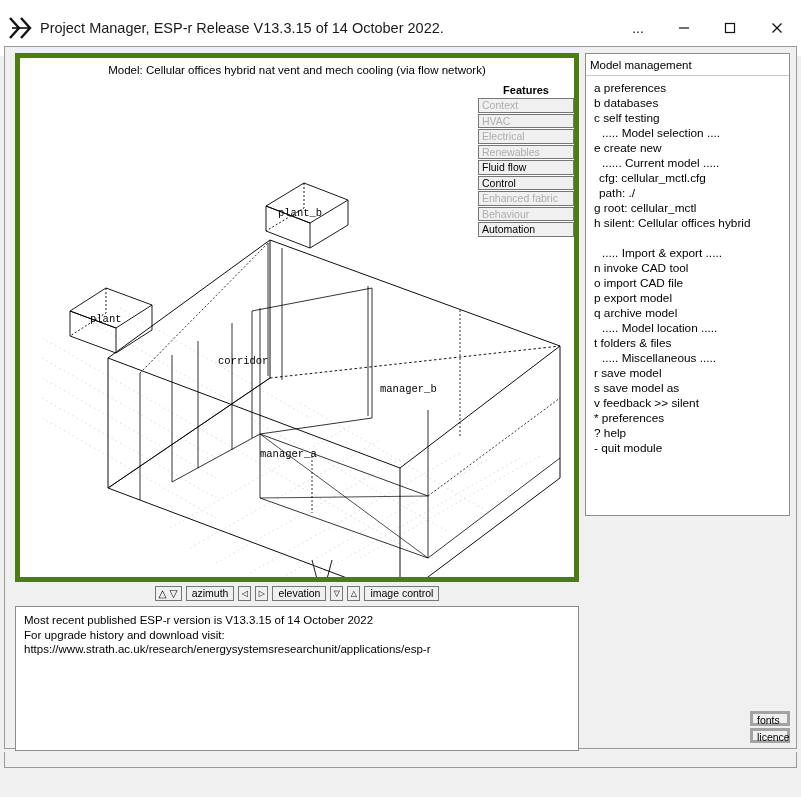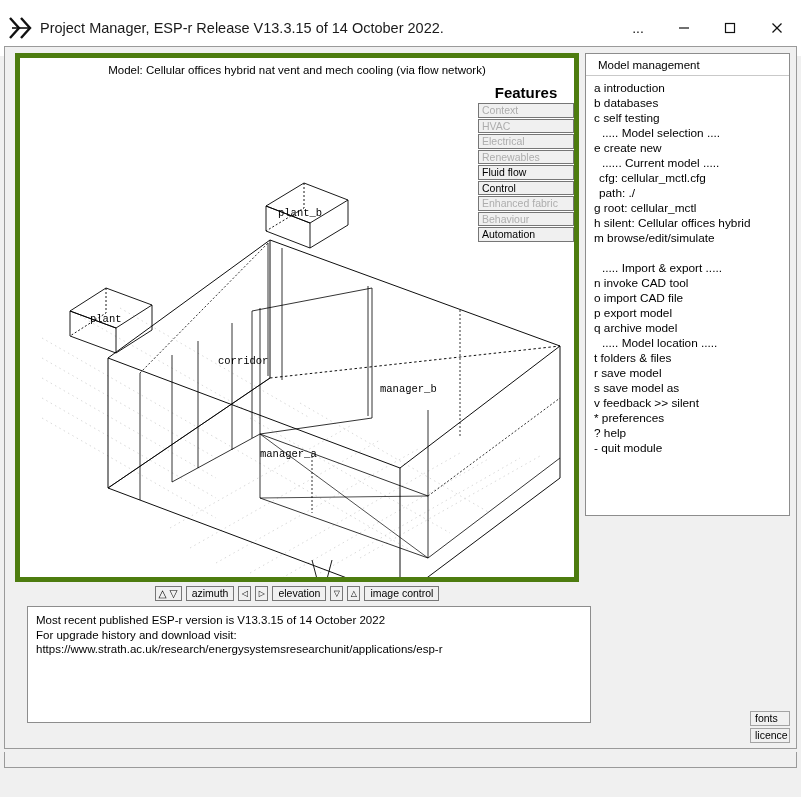--- a/index.html
+++ b/index.html
@@ -64,21 +64,21 @@
     position: absolute; left: 0; top: 6px; width: 100%;
     text-align: center; font-size: 11.5px; color: #000;
   }
   .gfx-svg { position: absolute; left: 0; top: 0; }
 
   
   .features {
     position: absolute; left: 458px; top: 26px; width: 96px;
   }
   .features-label {
-    font-size: 15px; font-weight: bold; color: #000;
+    font-size: 11px; font-weight: bold; color: #000;
     text-align: center; margin-bottom: 2px;
   }
   .feature-btn {
     height: 14.5px; line-height: 13px;
     border: 1px solid #767676;
     background: #f0f0f0;
     font-size: 10.5px;
     padding-left: 3px;
     margin-bottom: 1px;
     color: #000;
@@ -95,54 +95,54 @@
     border: 1px solid #767676; background: #f0f0f0;
     font-size: 10.5px; height: 15px; line-height: 13px;
     padding: 0 5px; color: #000; white-space: nowrap;
     display: flex; align-items: center; justify-content: center;
   }
   .vb.arrow { padding: 0 2px; width: 13px; font-size: 8px; }
   .vb.arrowpair { padding: 0 3px; gap: 3px; }
 
   
   .feedback {
-    position: absolute; left: 12px; top: 553px; width: 564px; height: 117px;
+    position: absolute; left: 0; top: 553px; width: 564px; height: 145px;
     background: #ffffff; border: 1px solid #8d8d8d;
     padding: 6px 8px;
     font-size: 11.5px; color: #000; line-height: 14.5px;
   }
   .feedback .gap { height: 11px; }
 
   
   .right-col {
     position: absolute; left: 580px; top: 6px; width: 205px; height: 688px;
   }
   .mm-panel {
     position: absolute; left: 0; top: 0; width: 205px; height: 463px;
     background: #ffffff; border: 1px solid #8d8d8d;
   }
   .mm-title {
     font-size: 11.5px; color: #000;
-    padding: 5px 0 4px 12px;
+    padding: 5px 0 4px 4px;
     border-bottom: 1px solid #c9c9c9;
   }
   .mm-list { padding: 5px 0 0 6px; }
   .mm-item {
     font-size: 11.8px; line-height: 15px; color: #000;
     white-space: nowrap; padding-left: 2px;
   }
   .mm-item.ind1 { padding-left: 10px; }
   .mm-item.ind2 { padding-left: 7px; }
   .mm-item.blank { height: 15px; }
 
   .botbtns {
     position: absolute; left: 165px; top: 658px; width: 40px;
   }
   .botbtn {
-    border: 1px solid #a3a3a3; background: #f0f0f0;
+    border: 3px solid #a3a3a3; background: #f0f0f0;
     font-size: 10.5px; height: 15px; line-height: 13px;
     padding: 0 4px; margin-bottom: 2px; color: #000;
     text-align: left; width: 40px;
   }
 
   
   .statusstrip {
     position: absolute; left: 4px; top: 752px; width: 793px; height: 16px;
     background: #f0f0f0; border: 1px solid #9a9a9a; border-top: none;
   }
@@ -330,39 +330,39 @@
         <div>For upgrade history and download visit:</div>
         <div>https://www.strath.ac.uk/research/energysystemsresearchunit/applications/esp-r</div>
         <div class="gap"></div>
       </div>
     </div>
 
     <div class="right-col">
       <div class="mm-panel">
         <div class="mm-title">Model management</div>
         <div class="mm-list">
-          <div class="mm-item">a introduction</div>
+          <div class="mm-item">a preferences</div>
           <div class="mm-item">b databases</div>
           <div class="mm-item">c self testing</div>
           <div class="mm-item ind1">..... Model selection ....</div>
           <div class="mm-item">e create new</div>
           <div class="mm-item ind1">...... Current model .....</div>
           <div class="mm-item ind2">cfg: cellular_mctl.cfg</div>
           <div class="mm-item ind2">path: ./</div>
           <div class="mm-item">g root: cellular_mctl</div>
           <div class="mm-item">h silent: Cellular offices hybrid</div>
-          <div class="mm-item">m browse/edit/simulate</div>
           <div class="mm-item blank"></div>
           <div class="mm-item ind1">..... Import &amp; export .....</div>
           <div class="mm-item">n invoke CAD tool</div>
           <div class="mm-item">o import CAD file</div>
           <div class="mm-item">p export model</div>
           <div class="mm-item">q archive model</div>
           <div class="mm-item ind1">..... Model location .....</div>
           <div class="mm-item">t folders &amp; files</div>
+          <div class="mm-item ind1">..... Miscellaneous .....</div>
           <div class="mm-item">r save model</div>
           <div class="mm-item">s save model as</div>
           <div class="mm-item">v feedback &gt;&gt; silent</div>
           <div class="mm-item">* preferences</div>
           <div class="mm-item">? help</div>
           <div class="mm-item">- quit module</div>
         </div>
       </div>
 
       <div class="botbtns">

